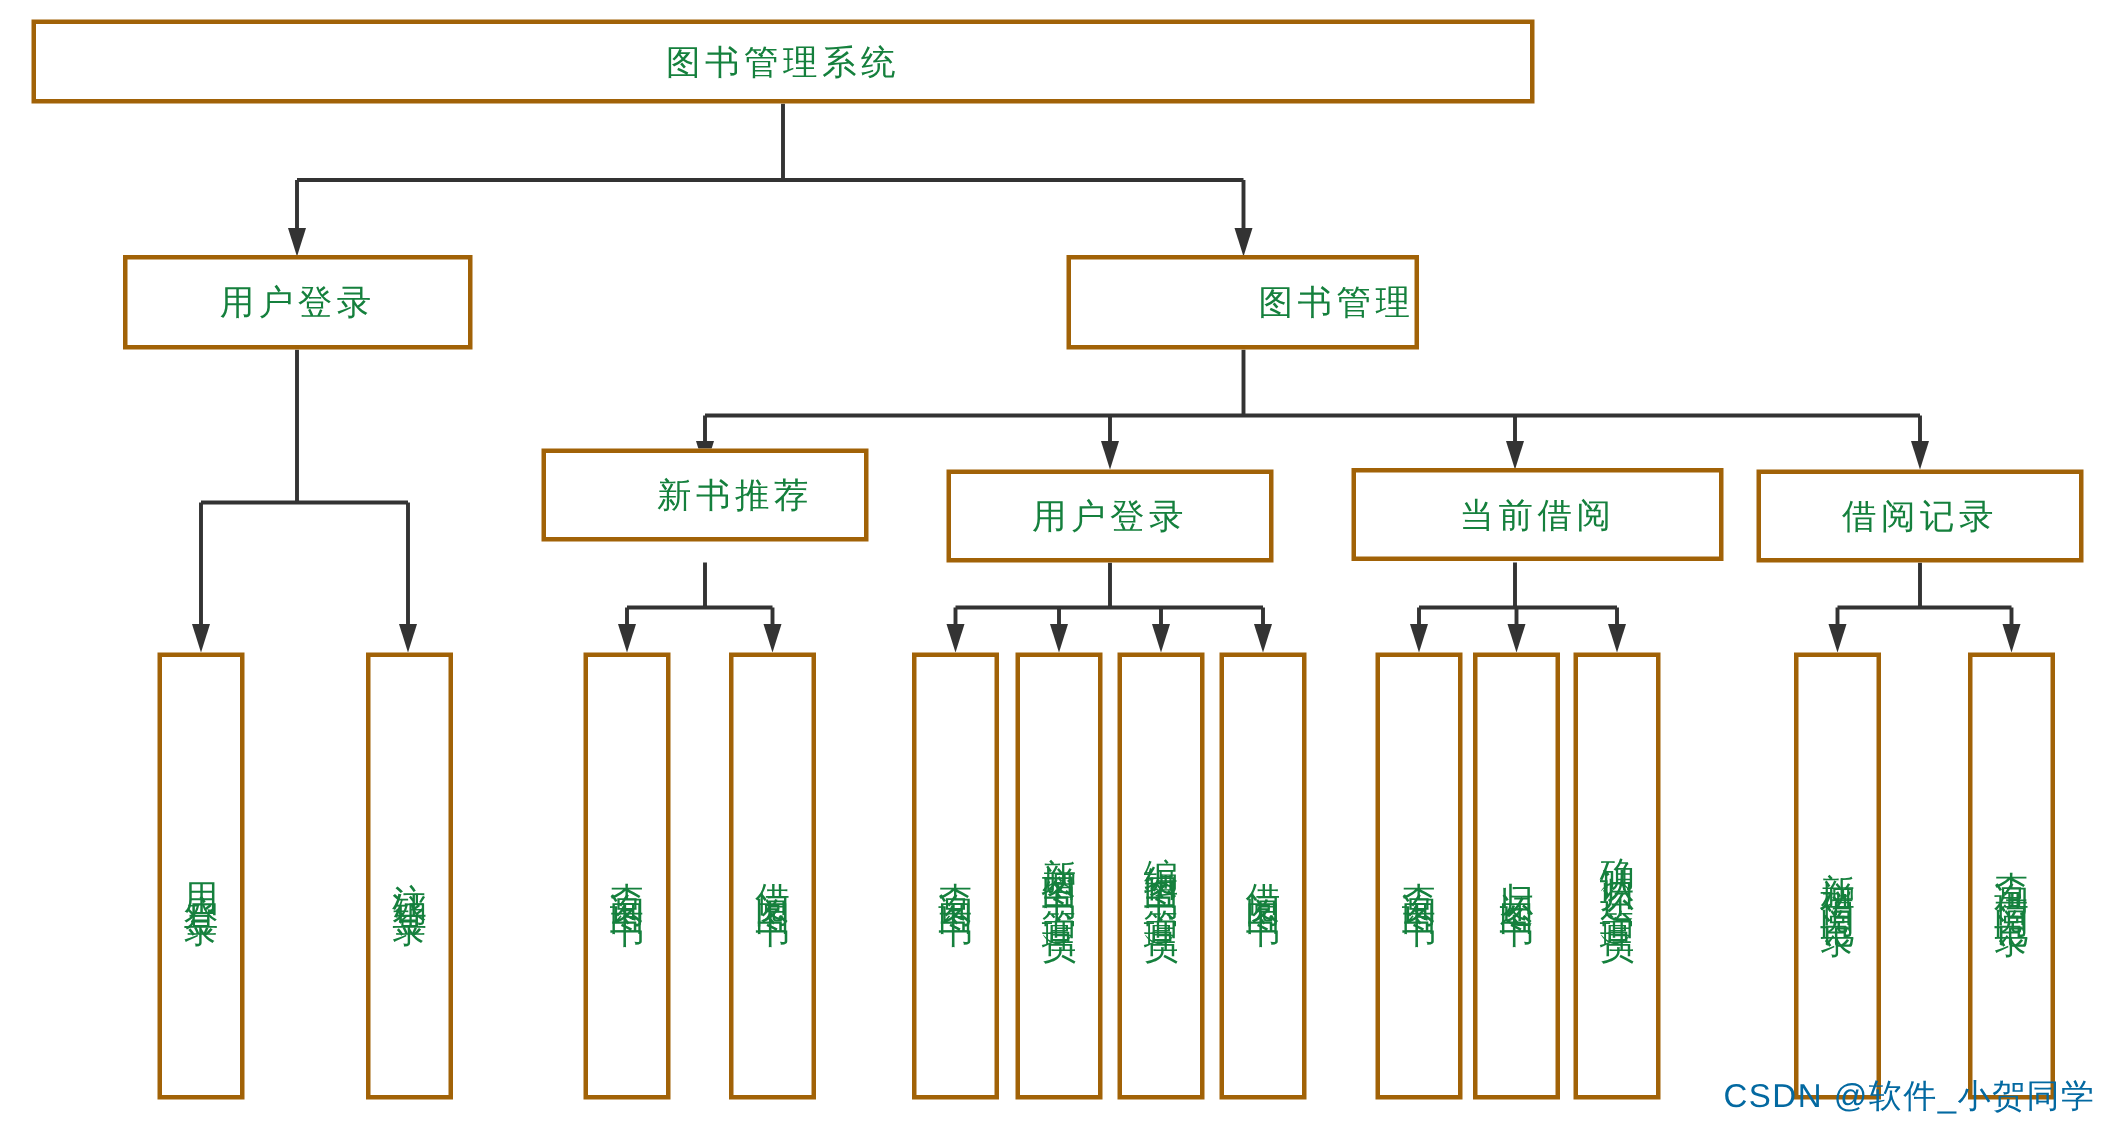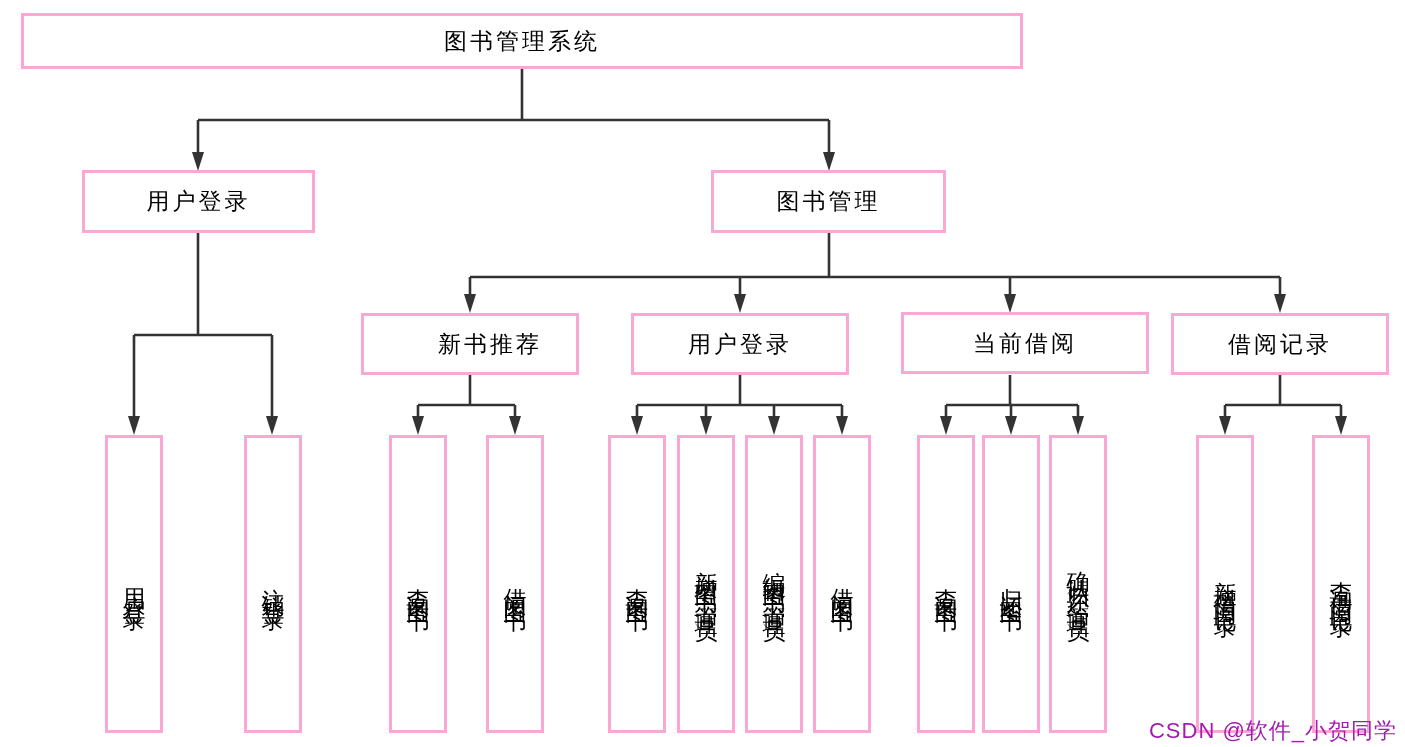--- a/index.html
+++ b/index.html
@@ -20,26 +20,26 @@
   #connectors {
     position: absolute;
     left: 0; top: 0;
     width: 1405px;
     height: 747px;
     z-index: 1;
   }
   .box {
     position: absolute;
     box-sizing: border-box;
-    border: 3px solid #f9a8d4;
+    border: 3px solid #a16207;
     background: #ffffff;
     display: flex;
     align-items: center;
     justify-content: center;
-    color: #000000;
+    color: #15803d;
     z-index: 2;
   }
   .h-box {
     font-size: 23px;
     letter-spacing: 3px;
     white-space: nowrap;
   }
   .v-box {
     font-size: 23px;
     width: 58px;
@@ -51,21 +51,21 @@
     text-orientation: mixed;
     letter-spacing: 7px;
     line-height: 1;
     white-space: nowrap;
   }
   .watermark {
     position: absolute;
     right: 8px;
     bottom: 1px;
     font-size: 22px;
-    color: #a21caf;
+    color: #0369a1;
     letter-spacing: 1px;
     z-index: 3;
     white-space: nowrap;
   }
 </style>
 </head>
 <body>
 
 <div id="stage">
 
@@ -116,25 +116,25 @@
     </g>
   </svg>
 
   <div class="box h-box" style="left:21px; top:13px; width:1002px; height:56px;">
     <span>图书管理系统</span>
   </div>
 
   <div class="box h-box" style="left:82px; top:170px; width:233px; height:63px;">
     <span>用户登录</span>
   </div>
-  <div class="box h-box" style="left:711px; top:170px; width:235px; height:63px;">
+  <div class="box h-box" style="left:711px; top:170px; width:235px; height:63px;justify-content:flex-end;">
     <span>图书管理</span>
   </div>
 
-  <div class="box h-box" style="left:361px; top:313px; width:218px; height:62px;padding-left:40px;">
+  <div class="box h-box" style="left:361px; top:299px; width:218px; height:62px;padding-left:40px;">
     <span>新书推荐</span>
   </div>
   <div class="box h-box" style="left:631px; top:313px; width:218px; height:62px;">
     <span>用户登录</span>
   </div>
   <div class="box h-box" style="left:901px; top:312px; width:248px; height:62px;">
     <span>当前借阅</span>
   </div>
   <div class="box h-box" style="left:1171px; top:313px; width:218px; height:62px;text-align:right;">
     <span>借阅记录</span>

